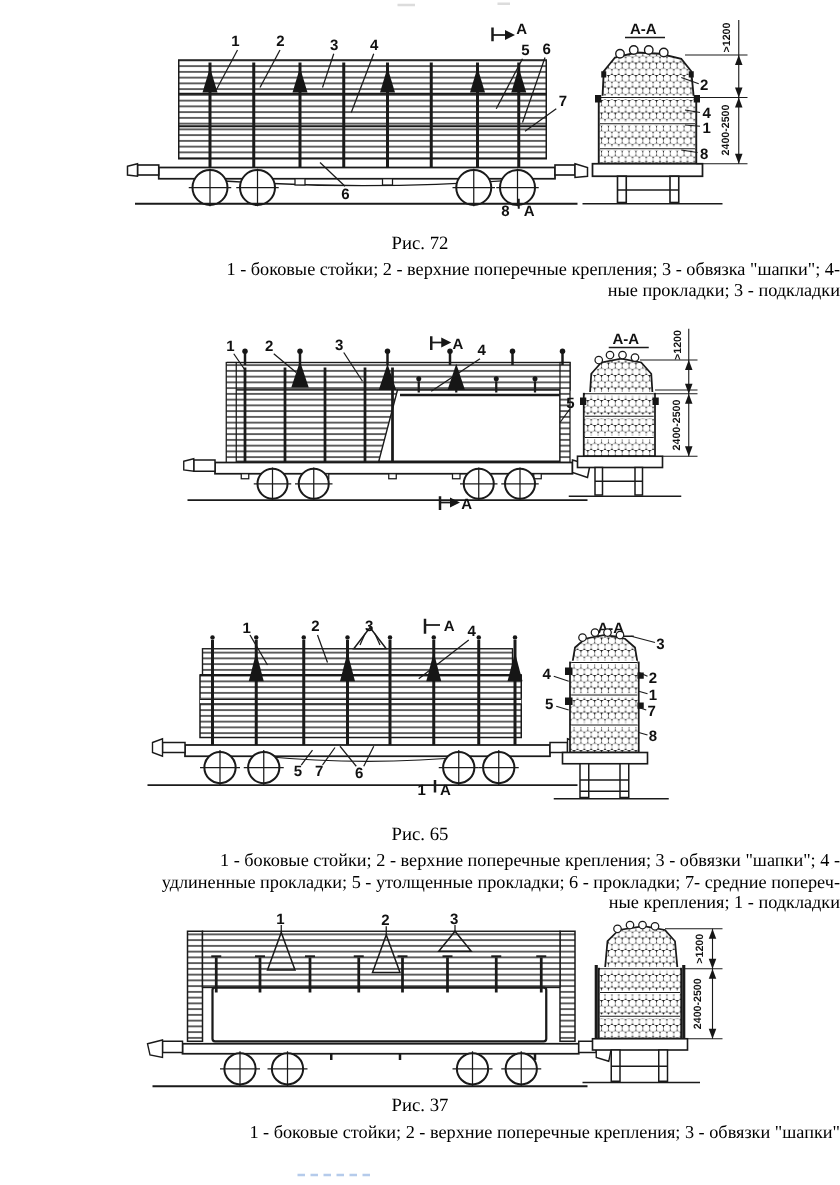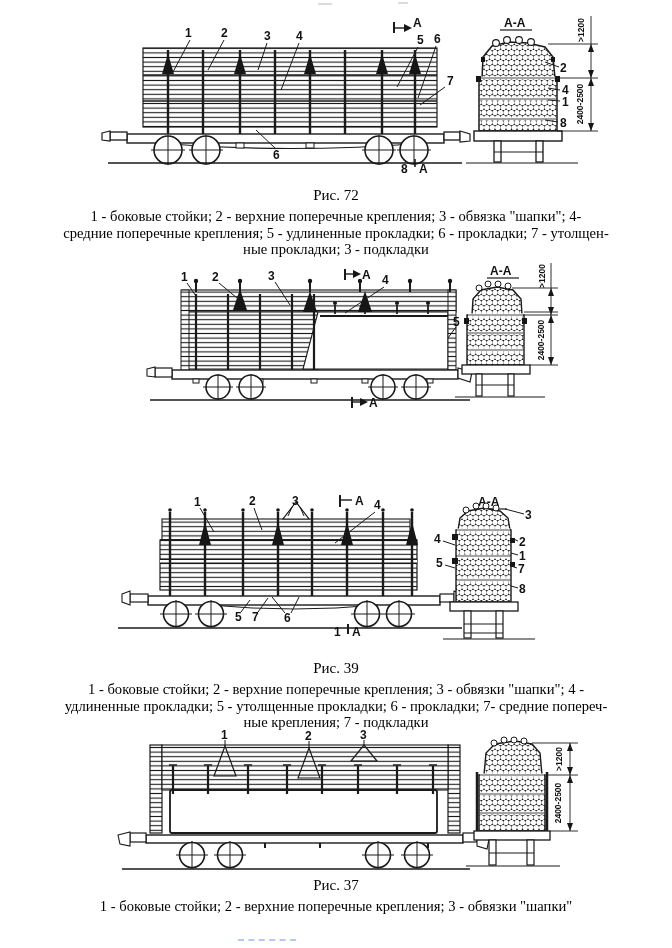--- a/index.html
+++ b/index.html
@@ -2,21 +2,21 @@
 <html><head>
 <meta charset="utf-8">
 <style>
   html,body { margin:0; padding:0; background:#ffffff; }
   #page {
     position:relative; width:672px; height:948px; background:#ffffff;
     overflow:hidden; font-family:"Liberation Serif", serif;
   }
   .cap { position:absolute; left:0; width:672px; text-align:center; color:#000; }
   .cap-title { font-size:15px; margin-bottom:4px; }
-  .cap-line  { font-size:14.6px; line-height:16.6px; }
+  .cap-line  { font-size:14.6px; line-height:16.6px;text-align:right; }
   svg { position:absolute; left:0; top:0; }
   .num { font:bold 12px "Liberation Sans", sans-serif; fill:#111; }
   .sec { font:bold 12px "Liberation Sans", sans-serif; fill:#111; }
   .dim { font:bold 8.5px "Liberation Sans", sans-serif; fill:#111; }
   .ink { stroke:#1a1a1a; fill:none; }
   .artifact-blue {
     position:absolute; top:939px; left:238px; width:58px; height:0;
     border-top:2px dashed #a9c2e8; opacity:.85;
   }
   .speck { position:absolute; background:#dcdcdc; }
@@ -589,30 +589,29 @@
       </g>
       <text transform="rotate(-90 562 759)" x="562" y="759" text-anchor="middle" class="dim">&gt;1200</text>
       <text transform="rotate(-90 561 803)" x="561" y="803" text-anchor="middle" class="dim">2400-2500</text>
     </g>
   </g>
 </svg>
 
 <div class="cap" style="top:187px">
   <div class="cap-title">Рис. 72</div>
   <div class="cap-line">1 - боковые стойки; 2 - верхние поперечные крепления; 3 - обвязка "шапки"; 4-</div>
-  <div class="cap-line">средние поперечные крепления; 5 - удлиненные прокладки; 6 - прокладки; 7 - утолщен-</div>
   <div class="cap-line">ные прокладки; 3 - подкладки</div>
 </div>
 
 
 <div class="cap" style="top:660px">
-  <div class="cap-title">Рис. 39</div>
+  <div class="cap-title">Рис. 65</div>
   <div class="cap-line">1 - боковые стойки; 2 - верхние поперечные крепления; 3 - обвязки "шапки"; 4 -</div>
   <div class="cap-line">удлиненные прокладки; 5 - утолщенные прокладки; 6 - прокладки; 7- средние попереч-</div>
-  <div class="cap-line">ные крепления;  7 - подкладки</div>
+  <div class="cap-line">ные крепления;  1 - подкладки</div>
 </div>
 
 <div class="cap" style="top:877px">
   <div class="cap-title">Рис. 37</div>
   <div class="cap-line">1 - боковые стойки; 2 - верхние поперечные крепления; 3 - обвязки "шапки"</div>
 </div>
 
 <div class="artifact-blue"></div>
 <div class="speck" style="top:3px;left:318px;width:14px;height:2px;"></div>
 <div class="speck" style="top:2px;left:398px;width:10px;height:2px;"></div>

